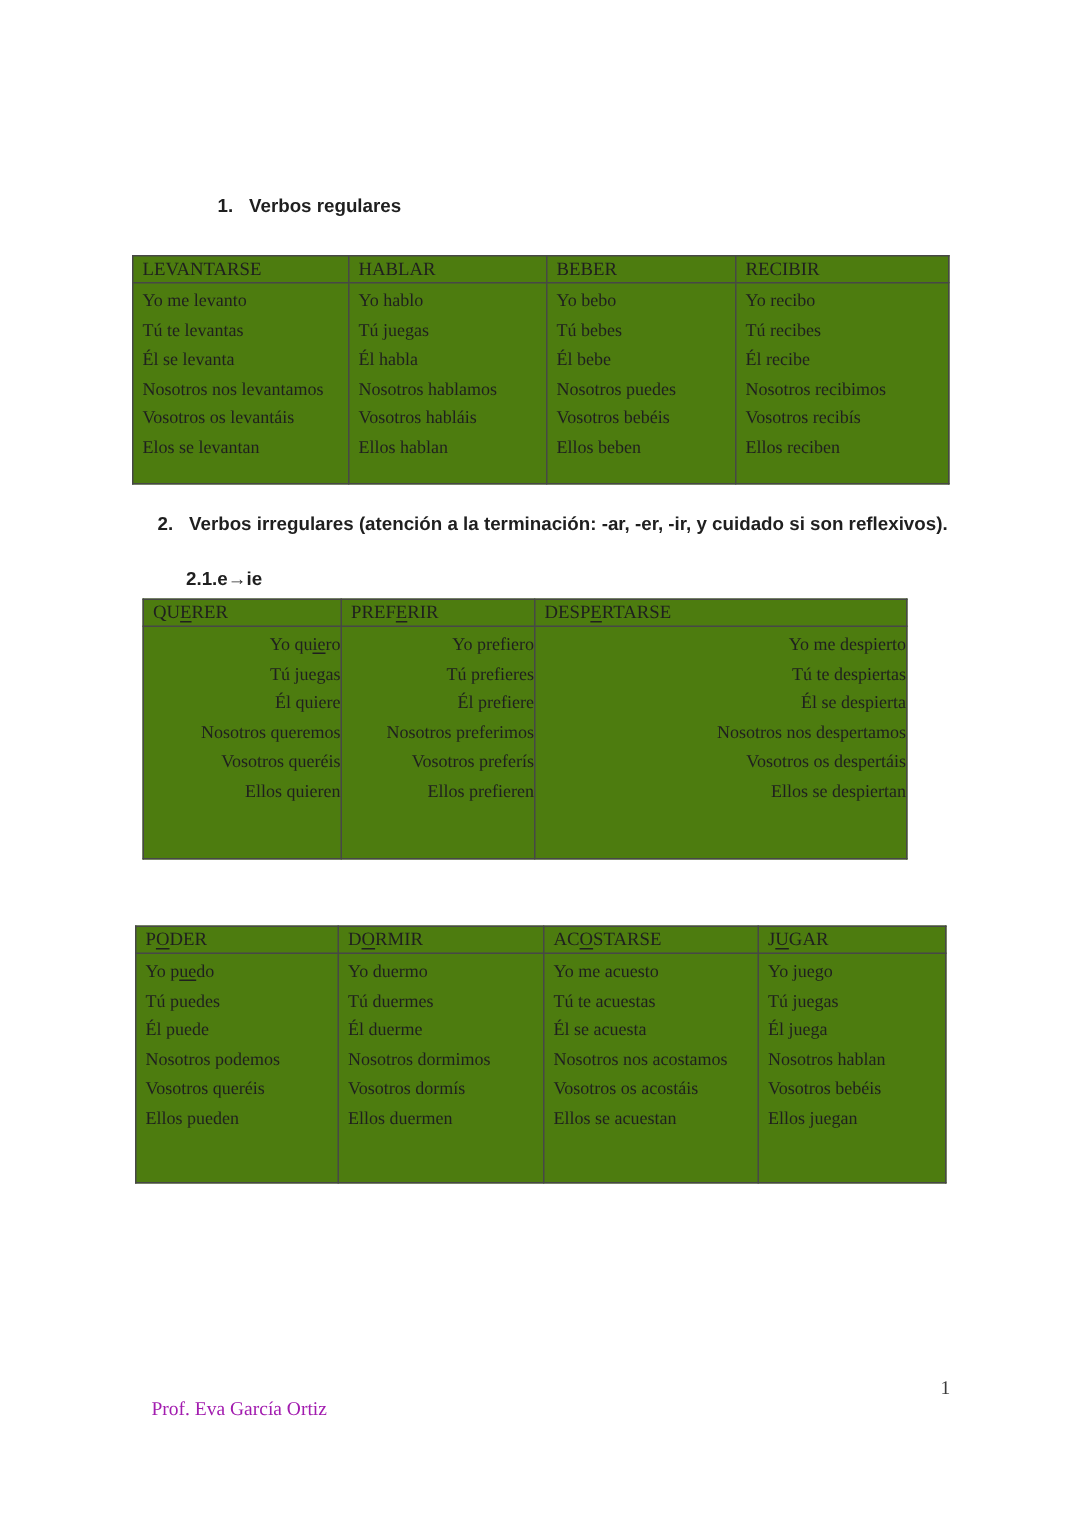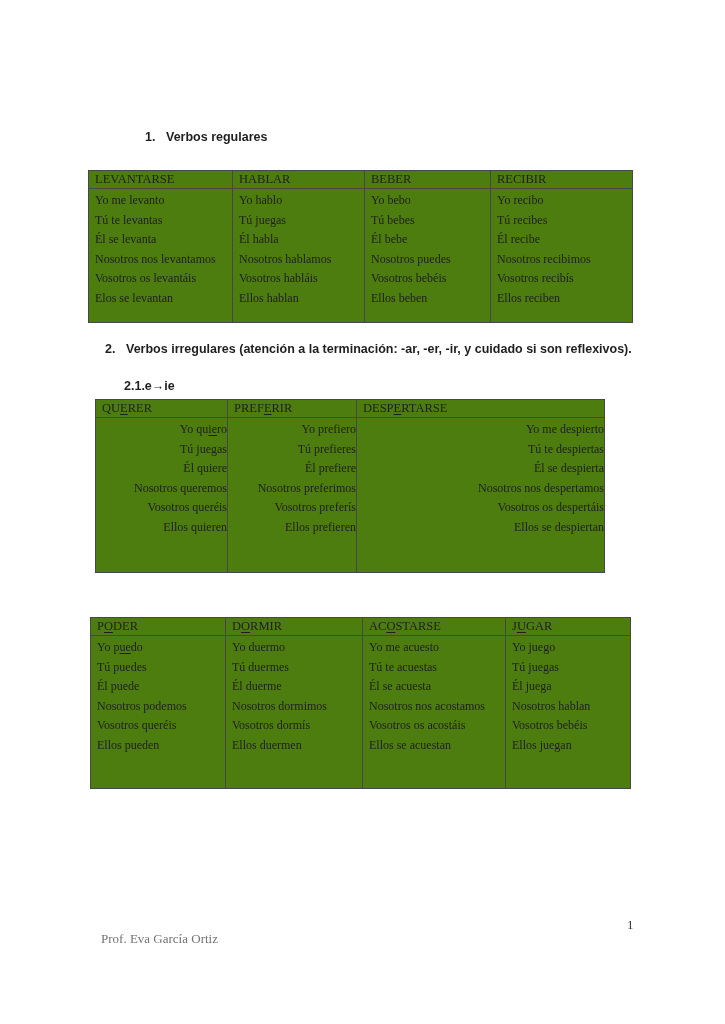--- a/index.html
+++ b/index.html
@@ -46,21 +46,21 @@
   #t1 td{height:131px;}
   #t2{left:95px;top:399px;width:509px;}
   #t2 td{height:152px;text-align:right;}
   #t3{left:90px;top:617px;width:540px;}
   #t3 td{height:150px;}
 
   
   .footer-author{
     position:absolute;left:101px;top:931px;
     font-family:"Liberation Serif","DejaVu Serif",serif;
-    font-size:13px;color:#737373;white-space:nowrap;
+    font-size:13px;color:#a21caf;white-space:nowrap;
   }
   .page-number{
     position:absolute;left:627px;top:917px;
     font-family:"Liberation Serif","DejaVu Serif",serif;
     font-size:13px;color:#3a3a3a;
   }
 </style>
 </head>
 <body>
 

